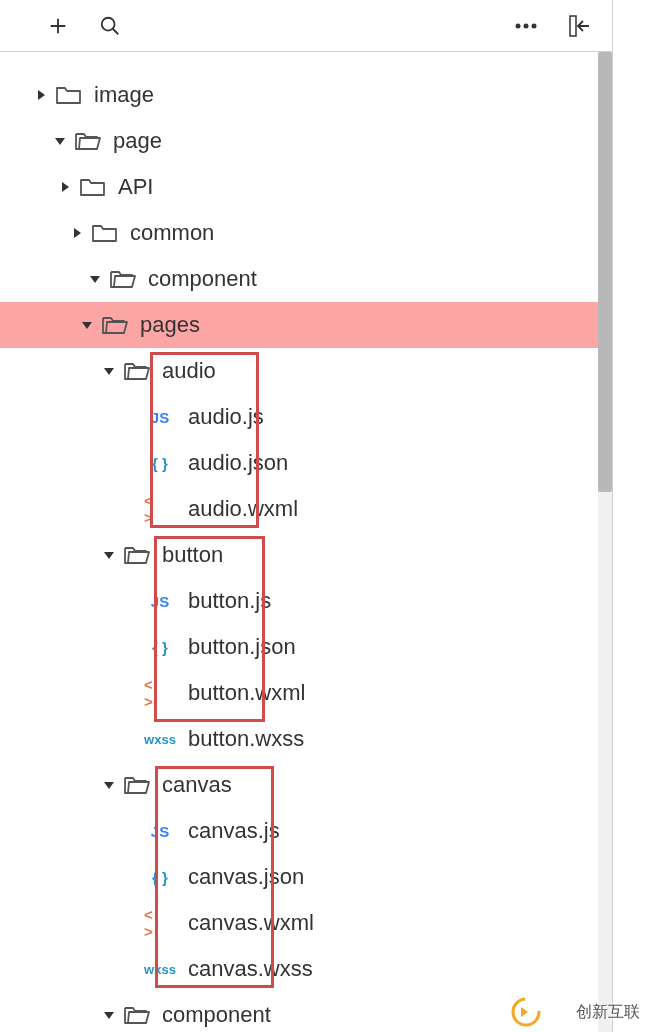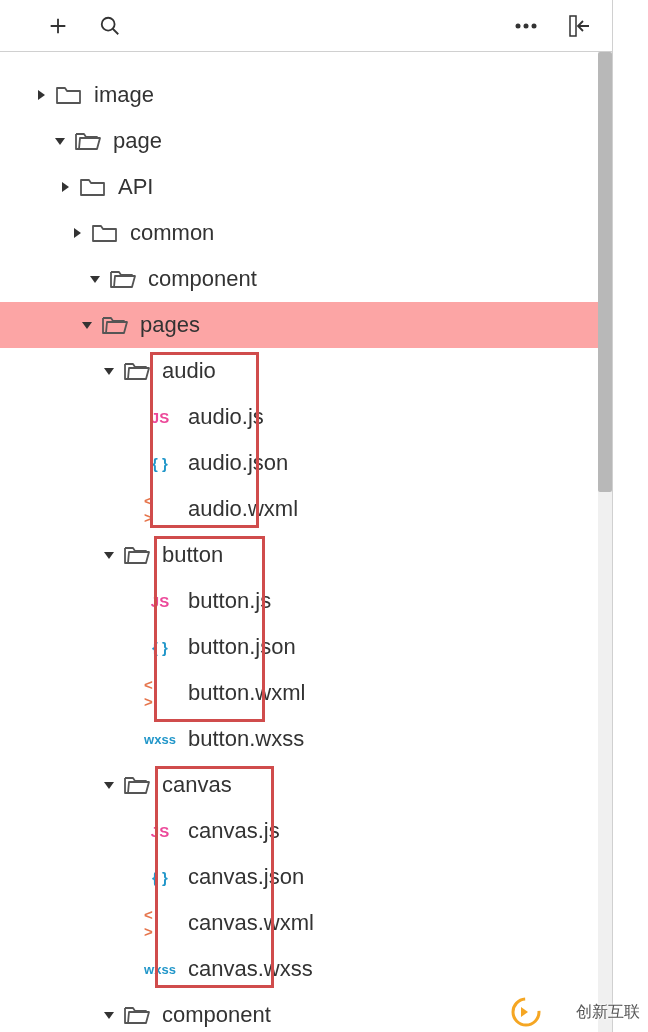--- a/index.html
+++ b/index.html
@@ -111,21 +111,21 @@
     }
     .file-icon {
       width: 32px;
       display: flex;
       align-items: center;
       justify-content: center;
       margin-right: 12px;
       font-weight: bold;
       font-size: 15px;
     }
-    .file-icon.js { color: #ec4899; }
+    .file-icon.js { color: #3b82f6; }
     .file-icon.json { color: #2196c9; }
     .file-icon.wxml { color: #e6754c; letter-spacing: 4px; }
     .file-icon.wxss { color: #2196c9; font-size: 13px; letter-spacing: 0; }
     .label {
       color: #333;
       font-size: 22px;
     }
     .red-box {
       position: absolute;
       border: 3px solid #d04c4c;

